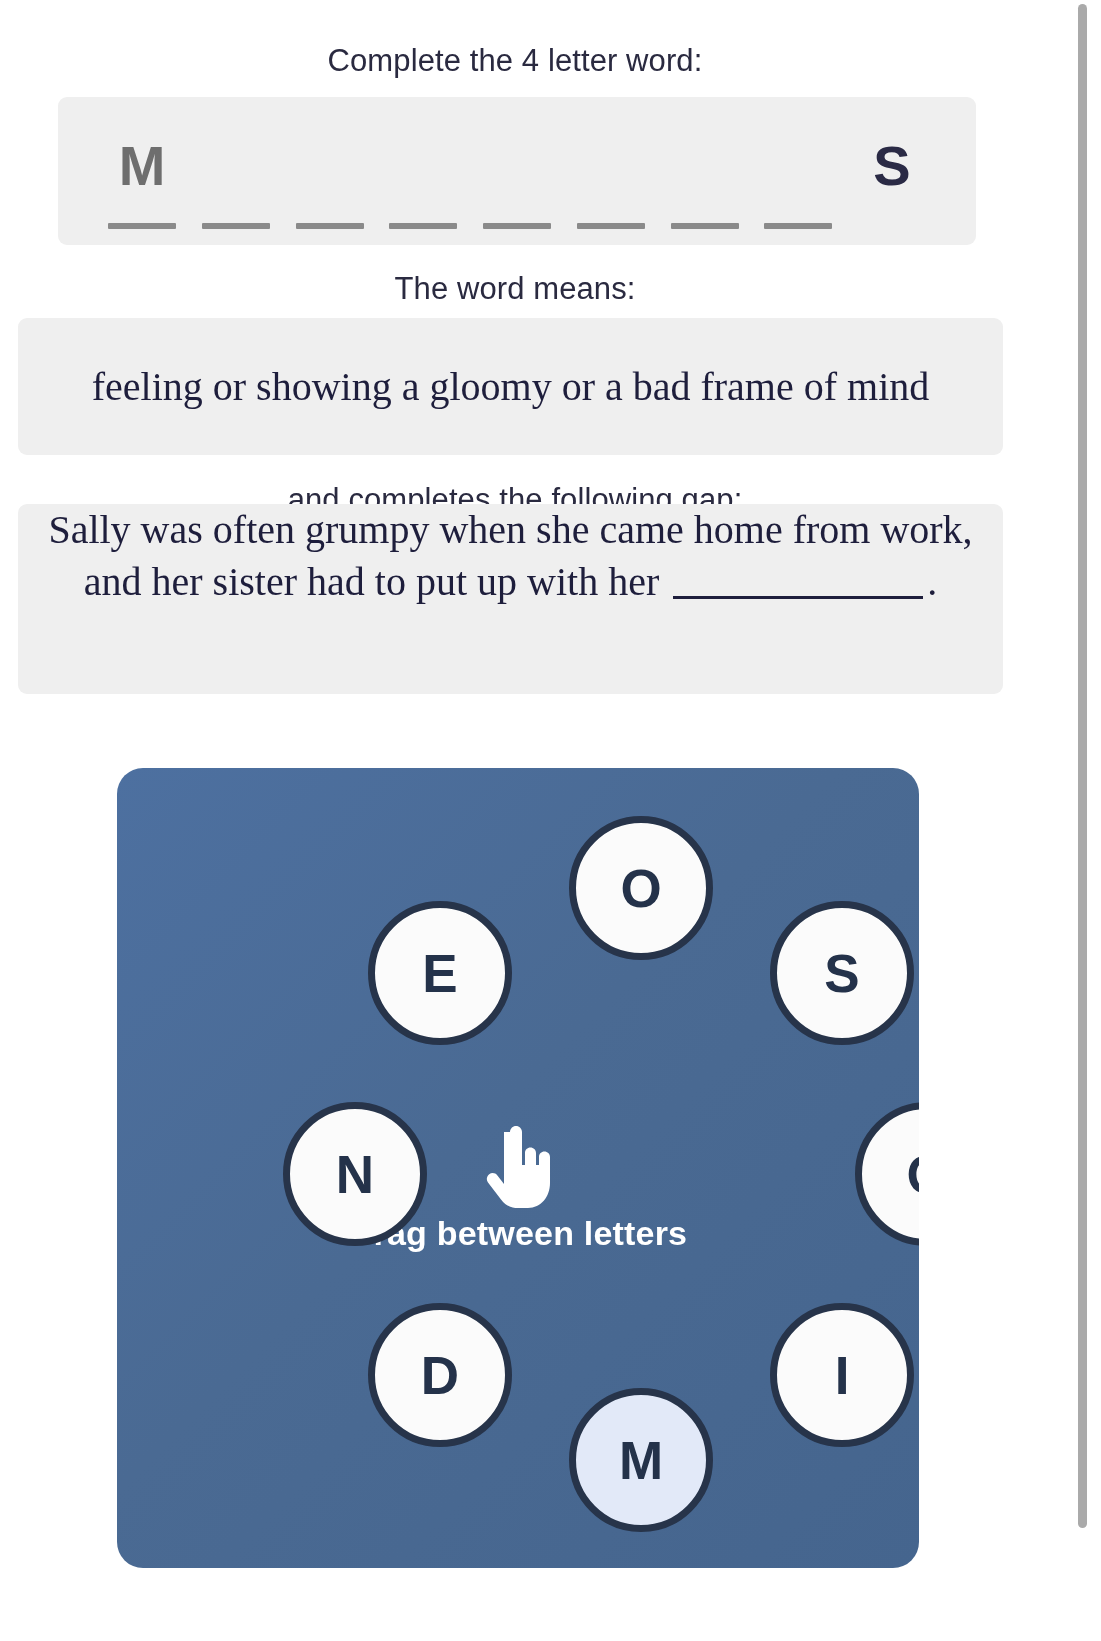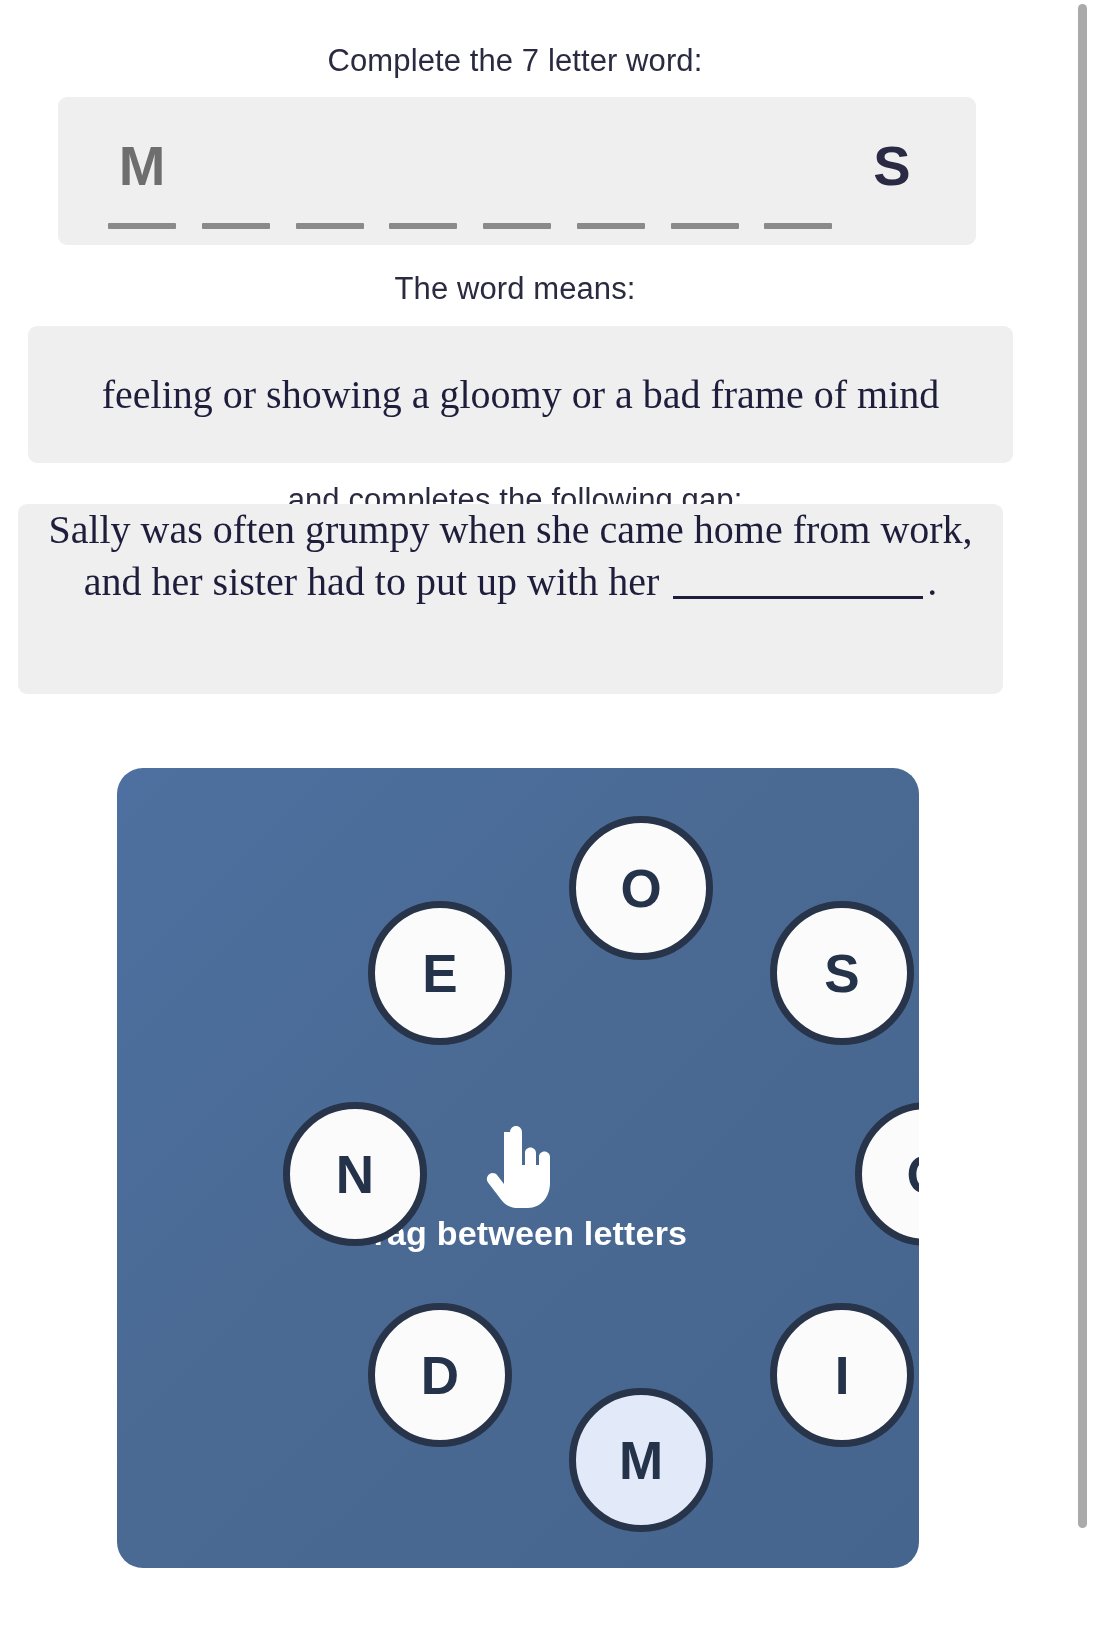--- a/index.html
+++ b/index.html
@@ -50,28 +50,27 @@
   }
 
   #word-box {
     left: 58px;
     top: 97px;
     width: 918px;
     height: 148px;
   }
 
   #definition-box {
-    left: 28px;
+    left: 18px;
     top: 318px;
     width: 985px;
     height: 137px;
     display: flex;
     align-items: center;
     justify-content: center;
-    margin-top: 8px;
   }
 
   #sentence-box {
     left: 18px;
     top: 504px;
     width: 985px;
     height: 190px;
     display: flex;
     align-items: flex-start;
     justify-content: center;
@@ -217,21 +216,21 @@
     border-radius: 5px;
     cursor: pointer;
   }
 </style>
 </head>
 <body>
 
 <div class="page">
   <div class="content">
 
-    <div class="prompt-label" id="label-complete">Complete the 7 letter word:</div>
+    <div class="prompt-label" id="label-complete">Complete the 4 letter word:</div>
 
     <div class="grey-box" id="word-box">
       <div class="word-row" id="word-row">
           <div class="slot hint underlined">
             <span class="glyph">M</span>
           </div>
           <div class="slot empty underlined">
             <span class="glyph"></span>
           </div>
           <div class="slot empty underlined">

